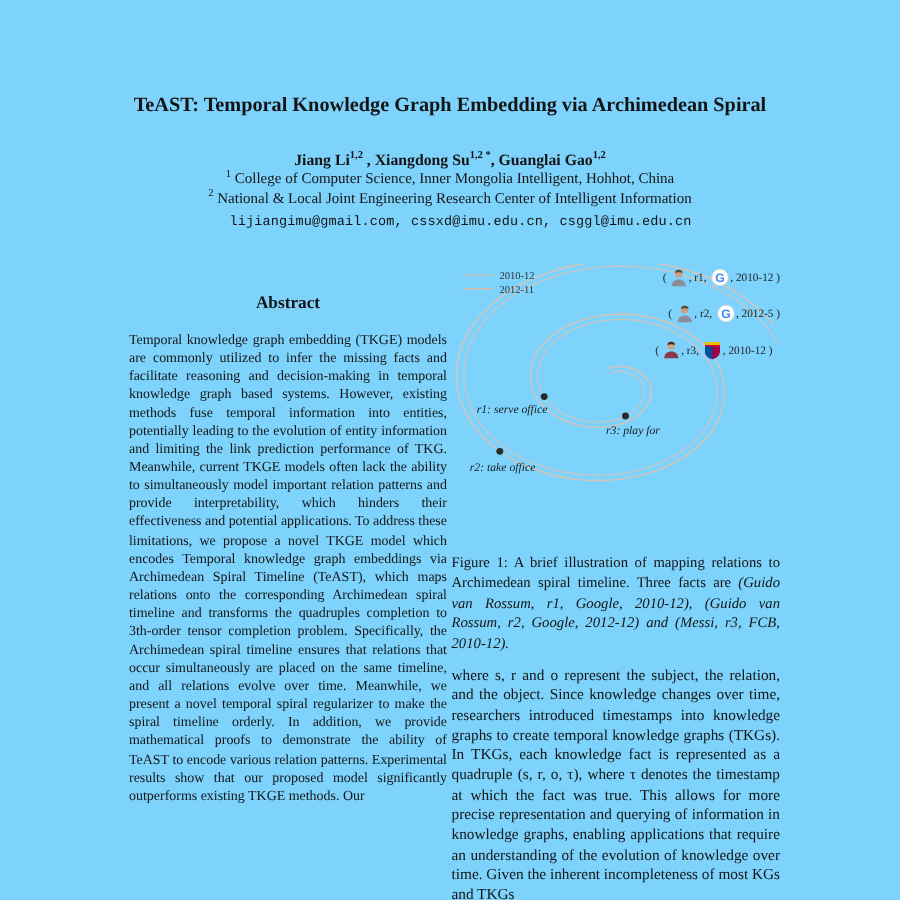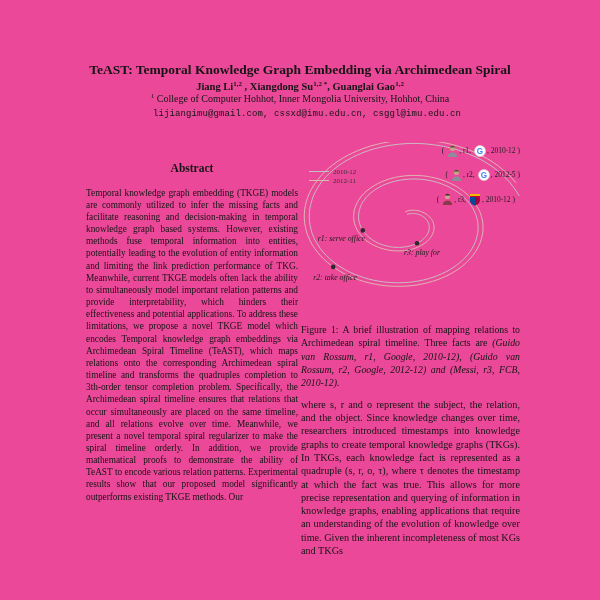--- a/index.html
+++ b/index.html
@@ -1,69 +1,70 @@
 <!DOCTYPE html>
 <html><head>
 <meta charset="utf-8">
 <style>
   html,body { margin:0; padding:0; background:#ffffff; }
   body { width:600px; height:600px; font-family:"Liberation Serif", serif; color:#141414; }
-  .page { position:relative; width:600px; height:600px; overflow:hidden; background:#ec4899; }
+  .page { position:relative; width:600px; height:600px; overflow:hidden; background:#7dd3fc; }
 
   .header { text-align:center; padding-top:62px; }
   .title { font-weight:bold; font-size:13.5px; line-height:15.5px; }
-  .authors { margin-top:3px; font-weight:bold; font-size:10.5px;font-family:Liberation Serif, serif; }
+  .authors { margin-top:24px; font-weight:bold; font-size:10.5px;font-family:Liberation Serif, serif; }
   sup { font-size:7px; vertical-align:super; line-height:0; }
   .affil { font-size:10px; line-height:13.2px; }
   .emails { font-family:"Liberation Mono", monospace; font-size:9px; margin-top:4px; letter-spacing:0.1px;padding-left:14px; }
 
   .columns { display:flex; margin-top:23px; }
   .col-left { width:212px; margin-left:86px; flex:none; }
   .col-right { width:219px; margin-left:3px; flex:none; }
 
   .abstract-heading { text-align:center; font-weight:bold; font-size:11.5px; margin-bottom:13px;margin-top:20px; }
   .abstract-text { font-size:9.3px; line-height:12.15px; text-align:justify;margin-top:11px; }
 
   .figure { position:relative; width:220px; height:176px; }
   .figure svg.spiral { position:absolute; left:0; top:0; }
   .spiral-path { fill:none; stroke-width:0.9; }
   .sp-2010 { stroke:#c6c6c6; }
   .sp-2012 { stroke:#ddc2b2; }
   .spiral-dot { fill:#2a2a2a; }
   .spiral-label { font-style:italic; font-size:7.8px; fill:#1c1c1c; font-family:"Liberation Serif", serif; }
 
-  .legend { position:absolute; left:8px; top:26px; }
+  .legend { position:absolute; left:8px; top:4px; }
   .legend-row { display:flex; align-items:center; height:8px; margin-bottom:1px; }
   .legend-line { display:inline-block; width:20px; height:1px; margin-right:4px; }
   .legend-line.l1 { background:#c0c0c0; }
   .legend-line.l2 { background:#d8bcab; }
   .legend-label { font-size:7px; color:#333; }
 
   .quads { position:absolute; right:1px; top:3px; }
   .quad-row { display:flex; align-items:center; justify-content:flex-end; font-size:7.5px; margin-bottom:12px; white-space:pre; color:#222; }
   .quad-row .qicon { display:inline-flex; margin:0 1px; }
   .quad-row.r3 { margin-right:5px; }
 
-  .caption { margin-top:5px; font-size:9.8px; line-height:13.4px; text-align:justify; }
+  .caption { margin-top:17px; font-size:9.8px; line-height:13.4px; text-align:justify; }
   .caption-italic { font-style:italic; }
   .body-text { margin-top:8px; font-size:10.2px; line-height:13.3px; text-align:justify; }
 </style>
 </head>
 <body>
 
 <div class="page">
 
   <div class="header">
     <div class="title">
       <div>TeAST: Temporal Knowledge Graph Embedding via Archimedean Spiral</div>
     </div>
     <div class="authors">
       <span><span>Jiang Li</span><sup>1,2</sup><span> , </span></span><span><span>Xiangdong Su</span><sup>1,2 *</sup><span>, </span></span><span><span>Guanglai Gao</span><sup>1,2</sup><span></span></span>
     </div>
-    <div class="affil"><sup>1</sup><span> College of Computer Hohhot, Inner Mongolia University, Hohhot, China</span></div>
+    <div class="affil"><sup>1</sup><span> College of Computer Science, Inner Mongolia Intelligent, Hohhot, China</span></div>
+    <div class="affil"><sup>2</sup><span> National &amp; Local Joint Engineering Research Center of Intelligent Information</span></div>
     <div class="emails">lijiangimu@gmail.com, cssxd@imu.edu.cn, csggl@imu.edu.cn</div>
   </div>
 
   <div class="columns">
 
     <div class="col-left">
       <div class="abstract-heading">Abstract</div>
       <div class="abstract-text">Temporal knowledge graph embedding (TKGE) models are commonly utilized to infer the missing facts and facilitate reasoning and decision-making in temporal knowledge graph based systems. However, existing methods fuse temporal information into entities, potentially leading to the evolution of entity information and limiting the link prediction performance of TKG. Meanwhile, current TKGE models often lack the ability to simultaneously model important relation patterns and provide interpretability, which hinders their effectiveness and potential applications. To address these limitations, we propose a novel TKGE model which encodes Temporal knowledge graph embeddings via Archimedean Spiral Timeline (TeAST), which maps relations onto the corresponding Archimedean spiral timeline and transforms the quadruples completion to 3th-order tensor completion problem. Specifically, the Archimedean spiral timeline ensures that relations that occur simultaneously are placed on the same timeline, and all relations evolve over time. Meanwhile, we present a novel temporal spiral regularizer to make the spiral timeline orderly. In addition, we provide mathematical proofs to demonstrate the ability of TeAST to encode various relation patterns. Experimental results show that our proposed model significantly outperforms existing TKGE methods. Our</div>
     </div>
 

